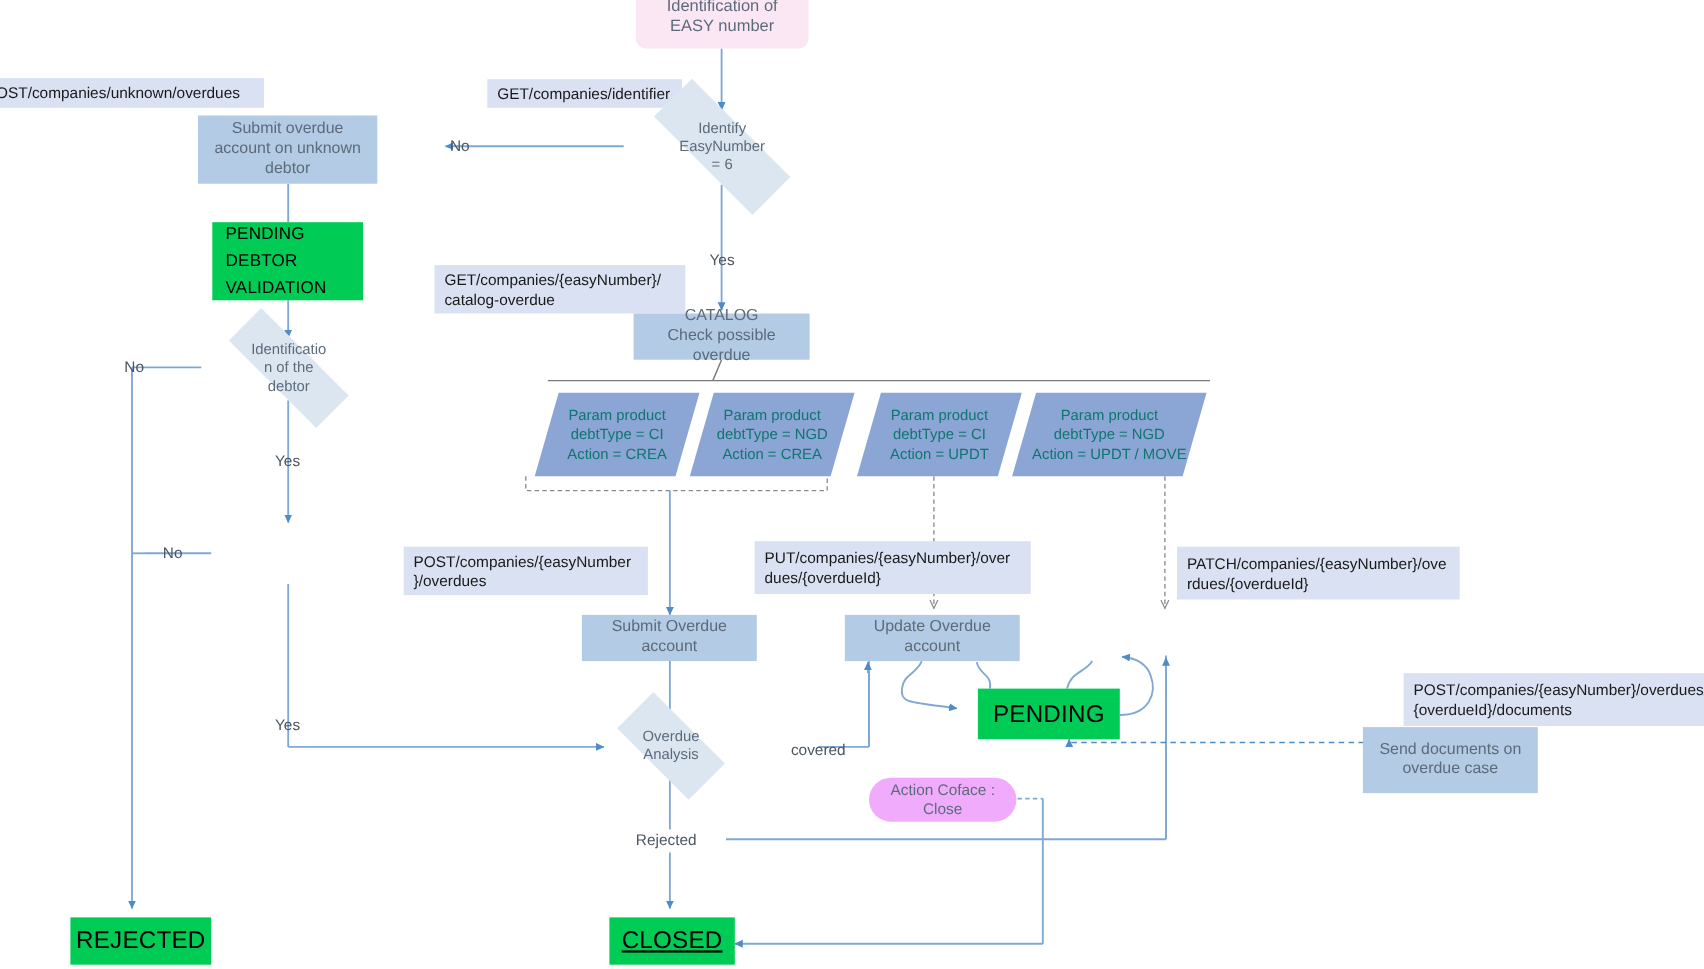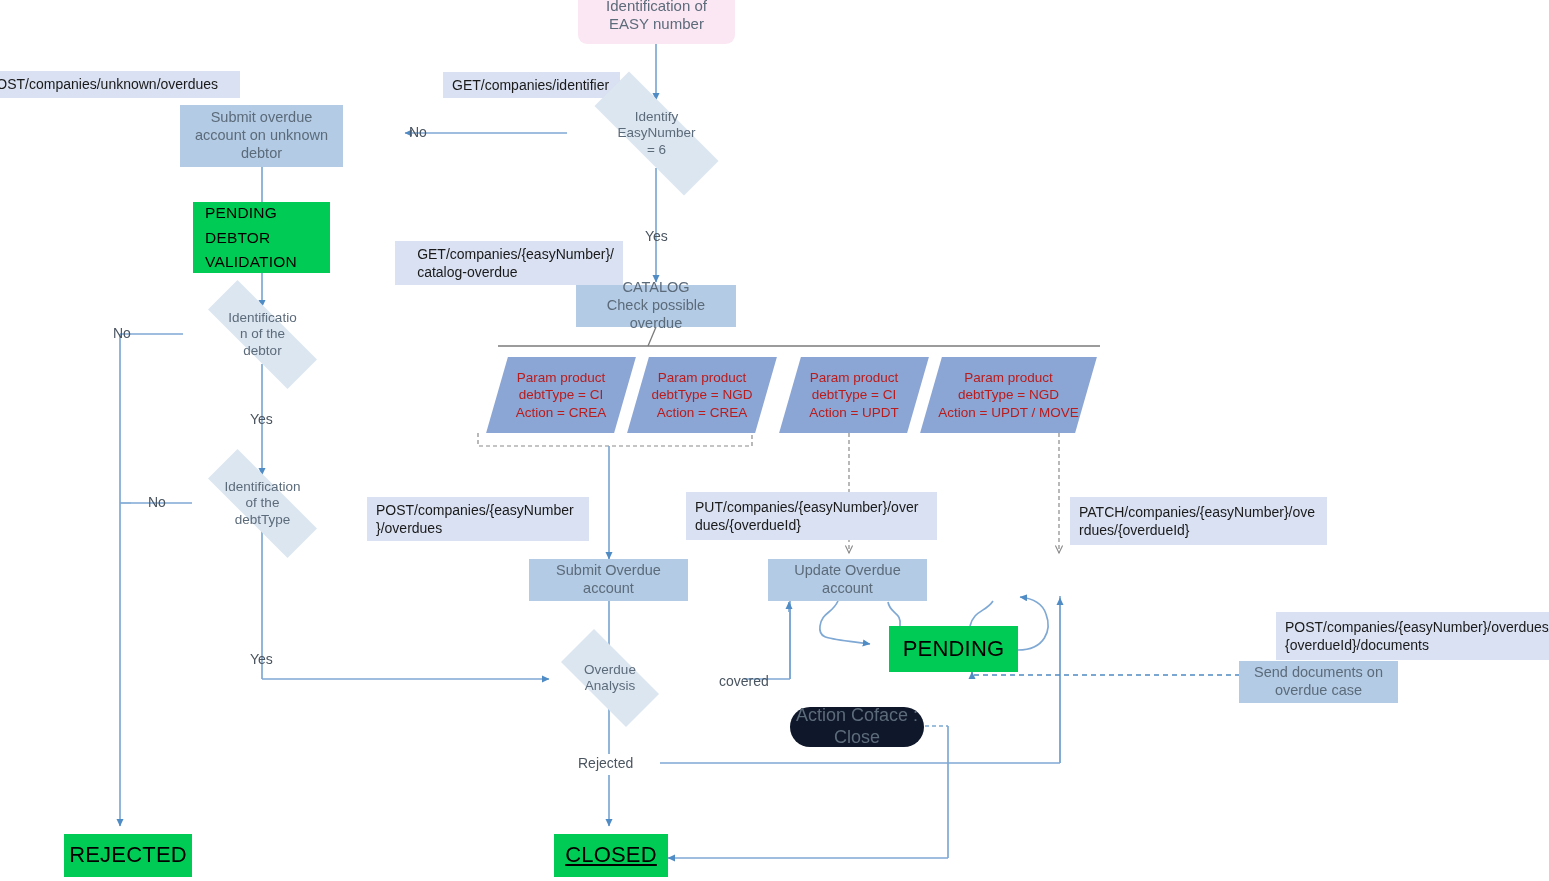--- a/index.html
+++ b/index.html
@@ -89,23 +89,23 @@
   }
   
   .start {
     background: #fbe7f3;
     color: #5c6b7a;
     font-size: 15px;
     border-radius: 9px;
   }
   
   .pill {
-    background: #0f172a;
+    background: #f0abfc;
     color: #5c6b7a;
-    font-size: 18px;
+    font-size: 14px;
     border-radius: 999px;
     justify-content: center;
   }
   
   .paramwrap {
     position: absolute;
   }
   .param {
     position: absolute;
     left: 0; top: 0;
@@ -114,21 +114,21 @@
     transform: skewX(-16deg);
   }
   .paramtext {
     position: absolute;
     left: 0; top: 0;
     width: 100%; height: 100%;
     display: flex;
     align-items: center;
     justify-content: center;
     text-align: center;
-    color: #b91c1c;
+    color: #0f766e;
     font-size: 13.5px;
     line-height: 1.3;
   }
   
   .edgelabel {
     position: absolute;
     color: #4a5560;
     font-size: 14px;
     white-space: nowrap;
   }
@@ -261,28 +261,22 @@
 VALIDATION</span>
   </div>
 
   <div class="node diamond" style="left:183px;top:305px;width:159px;height:59px;">
     <div class="dshape"></div>
     <div class="dlabel" style="white-space:pre-line">Identificatio
 n of the
 debtor</div>
   </div>
 
-  <div class="node diamond" style="left:183px;top:474px;width:159px;height:59px;">
-    <div class="dshape"></div>
-    <div class="dlabel" style="white-space:pre-line">Identification
-of the
-debtType</div>
-  </div>
-
-  <div class="node apibox" style="left:395px;top:241px;width:228px;height:44px;justify-content:flex-end;">
+
+  <div class="node apibox" style="left:395px;top:241px;width:228px;height:44px;">
     <span style="white-space:pre-line">GET/companies/{easyNumber}/
 catalog-overdue</span>
   </div>
 
   <div class="node process" style="left:576px;top:285px;width:160px;height:42px;">
     <span style="white-space:pre-line">CATALOG
 Check possible overdue</span>
   </div>
 
   <div class="paramwrap" style="left:497px;top:357px;width:128px;height:76px;">
@@ -334,21 +328,21 @@
     <span style="white-space:pre-line">Submit Overdue
 account</span>
   </div>
 
   <div class="node process" style="left:768px;top:559px;width:159px;height:42px;">
     <span style="white-space:pre-line">Update Overdue
 account</span>
   </div>
 
 
-  <div class="node process" style="left:1239px;top:661px;width:159px;height:42px;">
+  <div class="node process" style="left:1239px;top:661px;width:159px;height:60px;">
     <span style="white-space:pre-line">Send documents on
 overdue case</span>
   </div>
 
   <div class="node terminal" style="left:889px;top:626px;width:129px;height:46px;">
     <span style="white-space:pre-line">PENDING</span>
   </div>
 
   <div class="node diamond" style="left:545px;top:645px;width:130px;height:66px;">
     <div class="dshape"></div>

